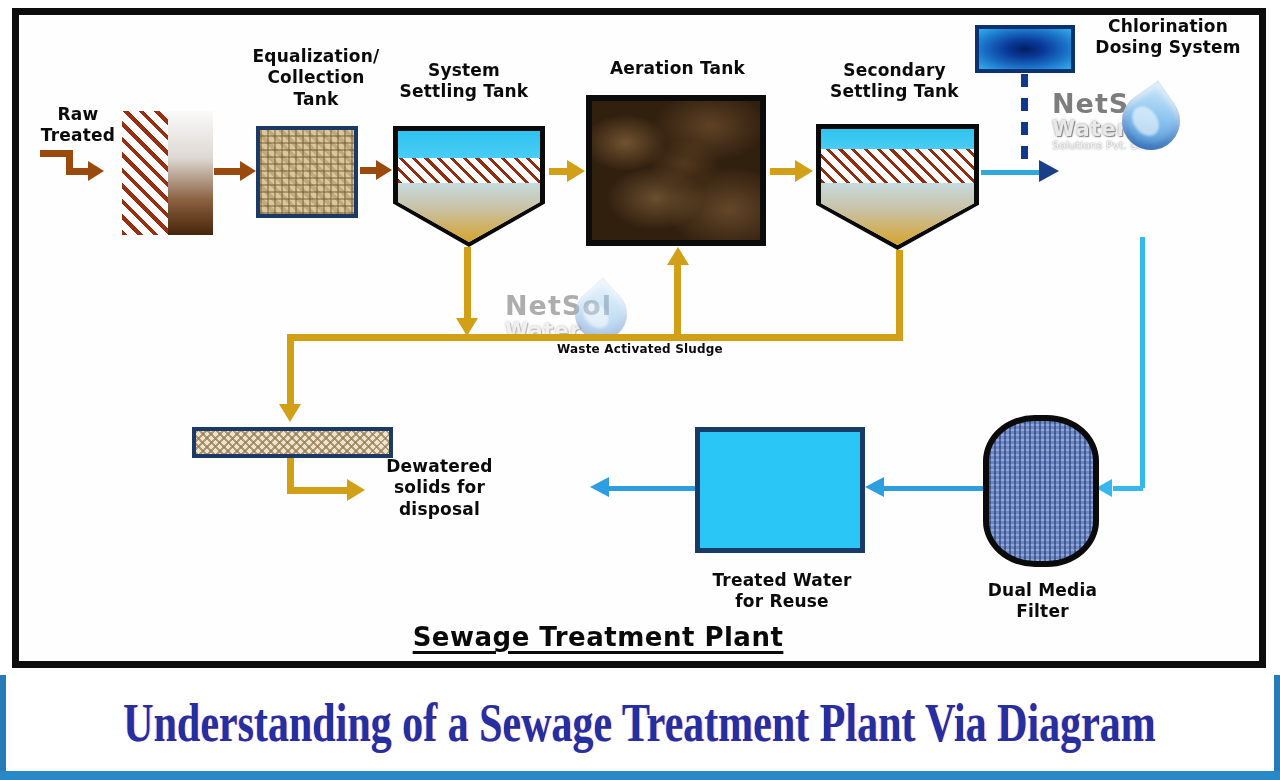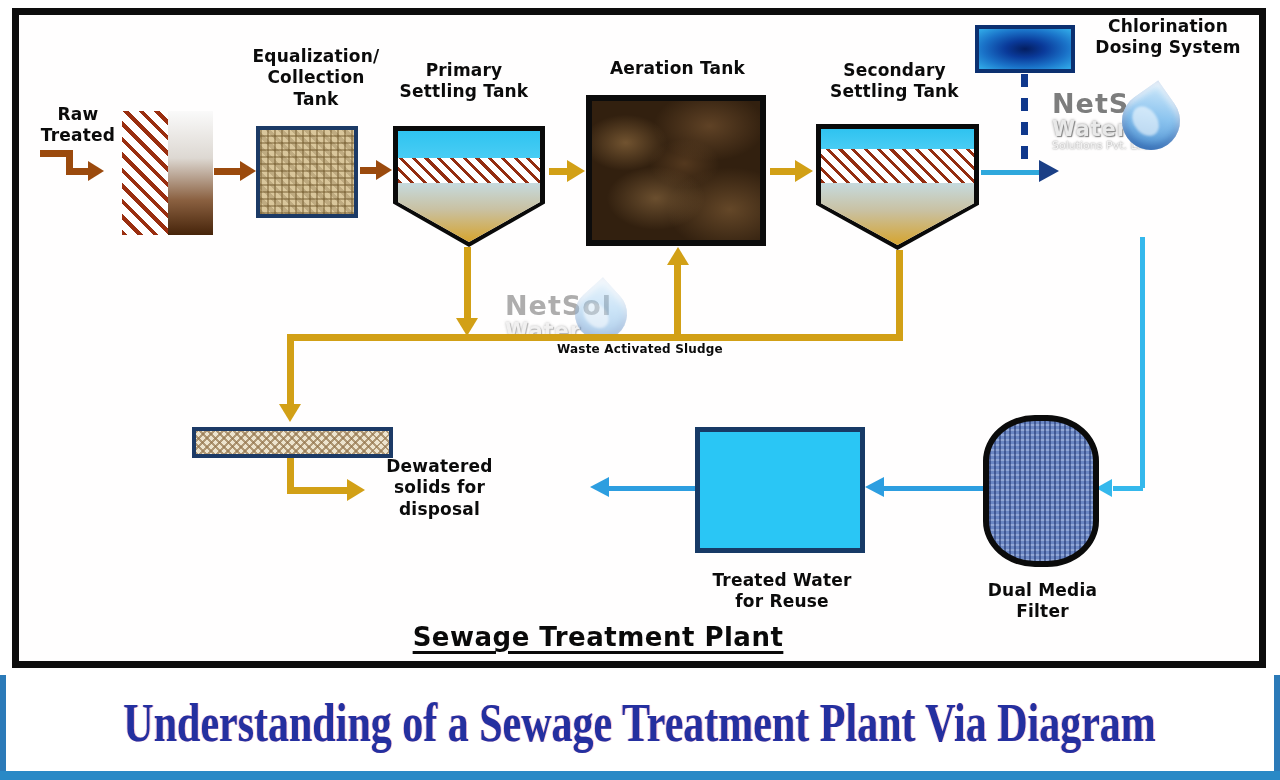--- a/index.html
+++ b/index.html
@@ -110,21 +110,21 @@
   <div class="seg brown" style="left:360px;top:167px;width:17px;height:7px;"></div>
   <div class="tri tr-brown" style="left:376px;top:160px;"></div>
 
   <div class="pent" style="left:393px;top:126px;width:152px;height:121px;">
     <div class="pent-in">
       <div class="band-cyan" style="height:27px;"></div>
       <div class="band-hatch" style="height:25px;"></div>
       <div class="band-grad" style="height:59px;"></div>
     </div>
   </div>
-  <div class="lbl" style="left:389px;top:60px;width:150px;">Primary Settling Tank</div>
+  <div class="lbl" style="left:389px;top:60px;width:150px;">System Settling Tank</div>
   <div class="seg gold" style="left:549px;top:168px;width:19px;height:7px;"></div>
   <div class="tri tr-gold" style="left:567px;top:160px;"></div>
 
   <div class="abs marble" style="left:586px;top:95px;width:180px;height:151px;"></div>
   <div class="lbl" style="left:590px;top:58px;width:175px;">Aeration Tank</div>
   <div class="seg gold" style="left:770px;top:168px;width:26px;height:7px;"></div>
   <div class="tri tr-gold" style="left:795px;top:160px;"></div>
 
   <div class="pent" style="left:816px;top:124px;width:163px;height:126px;">
     <div class="pent-in">

